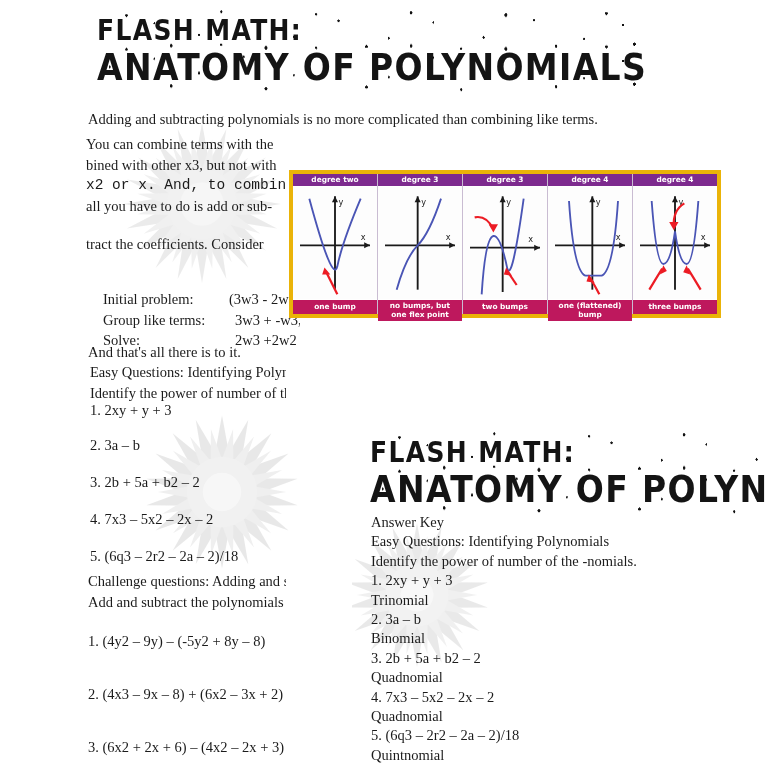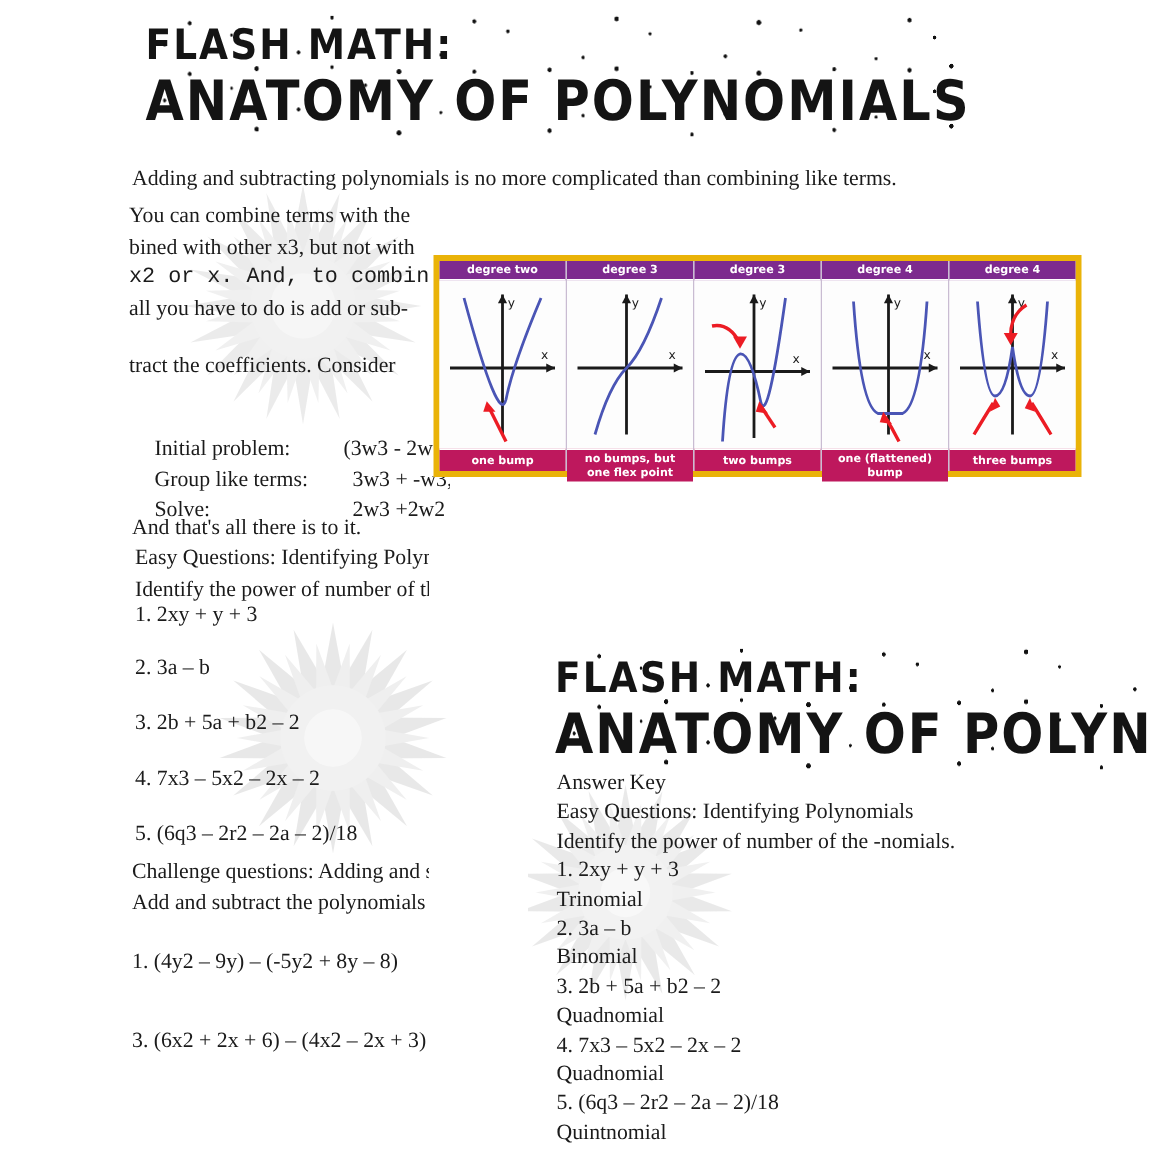--- a/index.html
+++ b/index.html
@@ -324,20 +324,21 @@
     <div class="doc-line" style="height:37px;">5. (6q3 – 2r2 – 2a – 2)/18</div>
   </div>
 
   <div class="clip-left" style="top:571px; height:42px; left:88px; width:198px;">
     <div class="doc-line" style="line-height:20.5px;">Challenge questions: Adding and subtracting polynomials</div>
     <div class="doc-line" style="line-height:20.5px;">Add and subtract the polynomials as indicated.</div>
   </div>
 
   <div style="position:absolute; left:88px; top:632px; width:198px; overflow:hidden;">
     <div class="doc-line" style="height:53px;">1. (4y2 – 9y) – (-5y2 + 8y – 8)</div>
+    <div class="doc-line" style="height:53px;">2. (4x3 – 9x – 8) + (6x2 – 3x + 2)</div>
     <div class="doc-line" style="height:53px;">3. (6x2 + 2x + 6) – (4x2 – 2x + 3)</div>
   </div>
 
   <div class="starburst" style="left:560px; top:170px; width:140px; height:140px; opacity:.35;">
     <svg viewBox="0 0 200 200" width="140" height="140" aria-hidden="true">
       <g fill="#e3e3e3">
         <path d="M100 6 L109 60 L91 60 Z" transform="rotate(0 100 100)"></path>
         <path d="M100 6 L109 60 L91 60 Z" transform="rotate(24 100 100)"></path>
         <path d="M100 6 L109 60 L91 60 Z" transform="rotate(48 100 100)"></path>
         <path d="M100 6 L109 60 L91 60 Z" transform="rotate(72 100 100)"></path>

